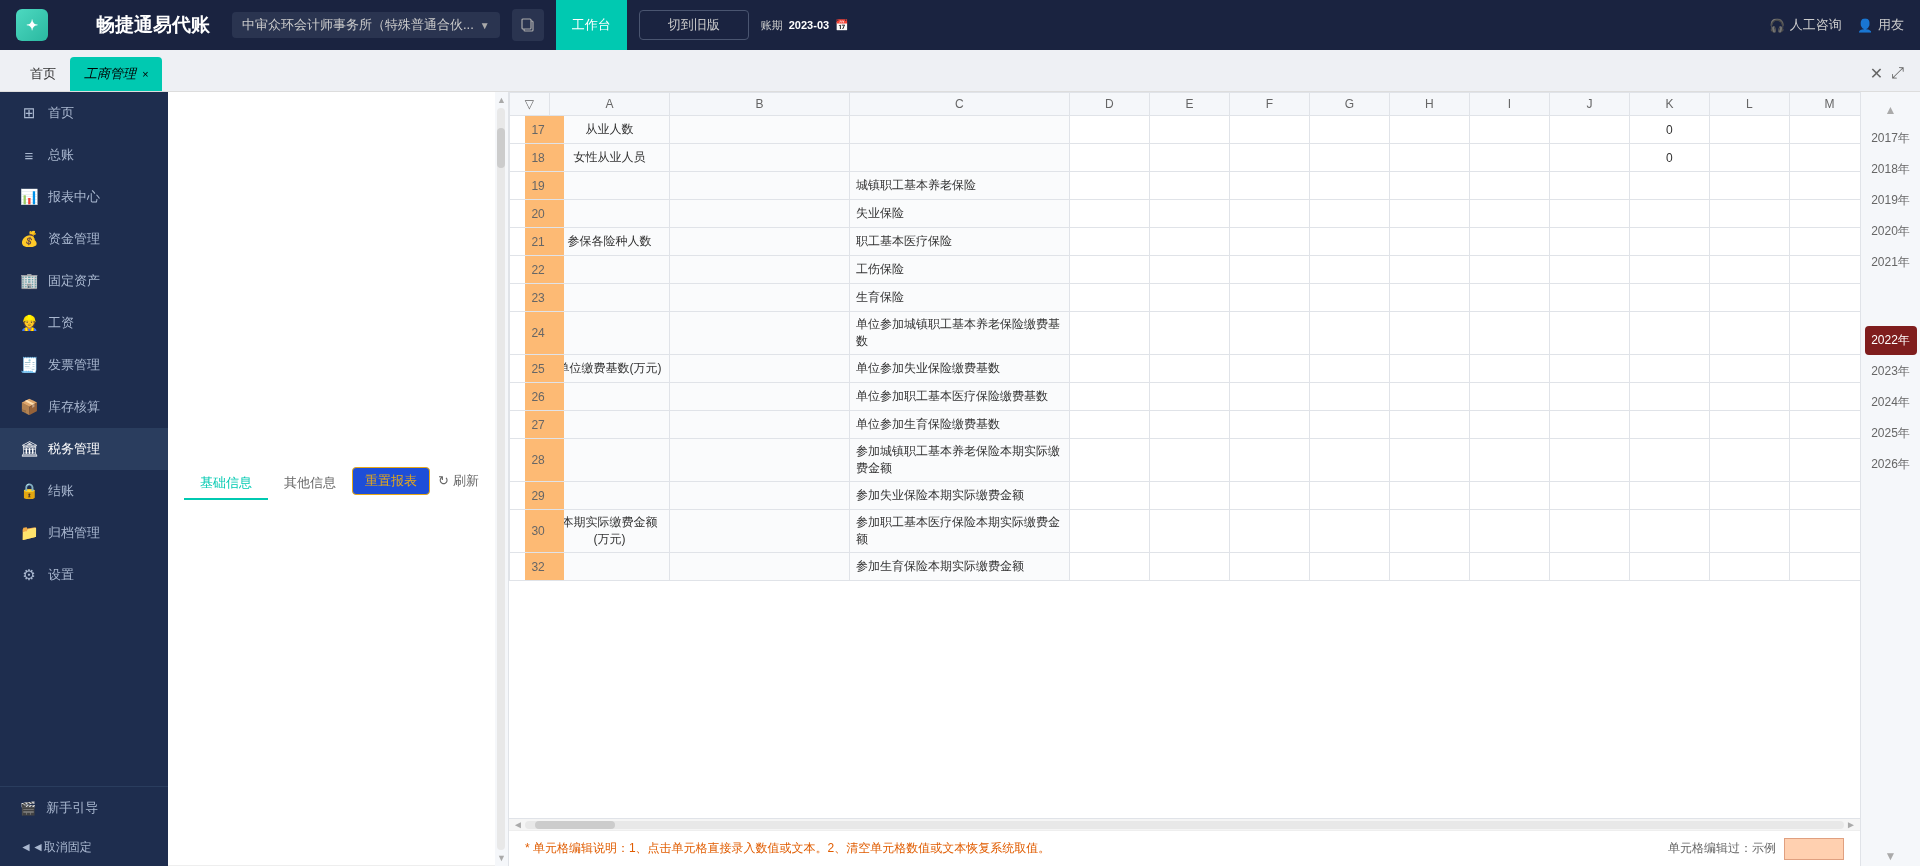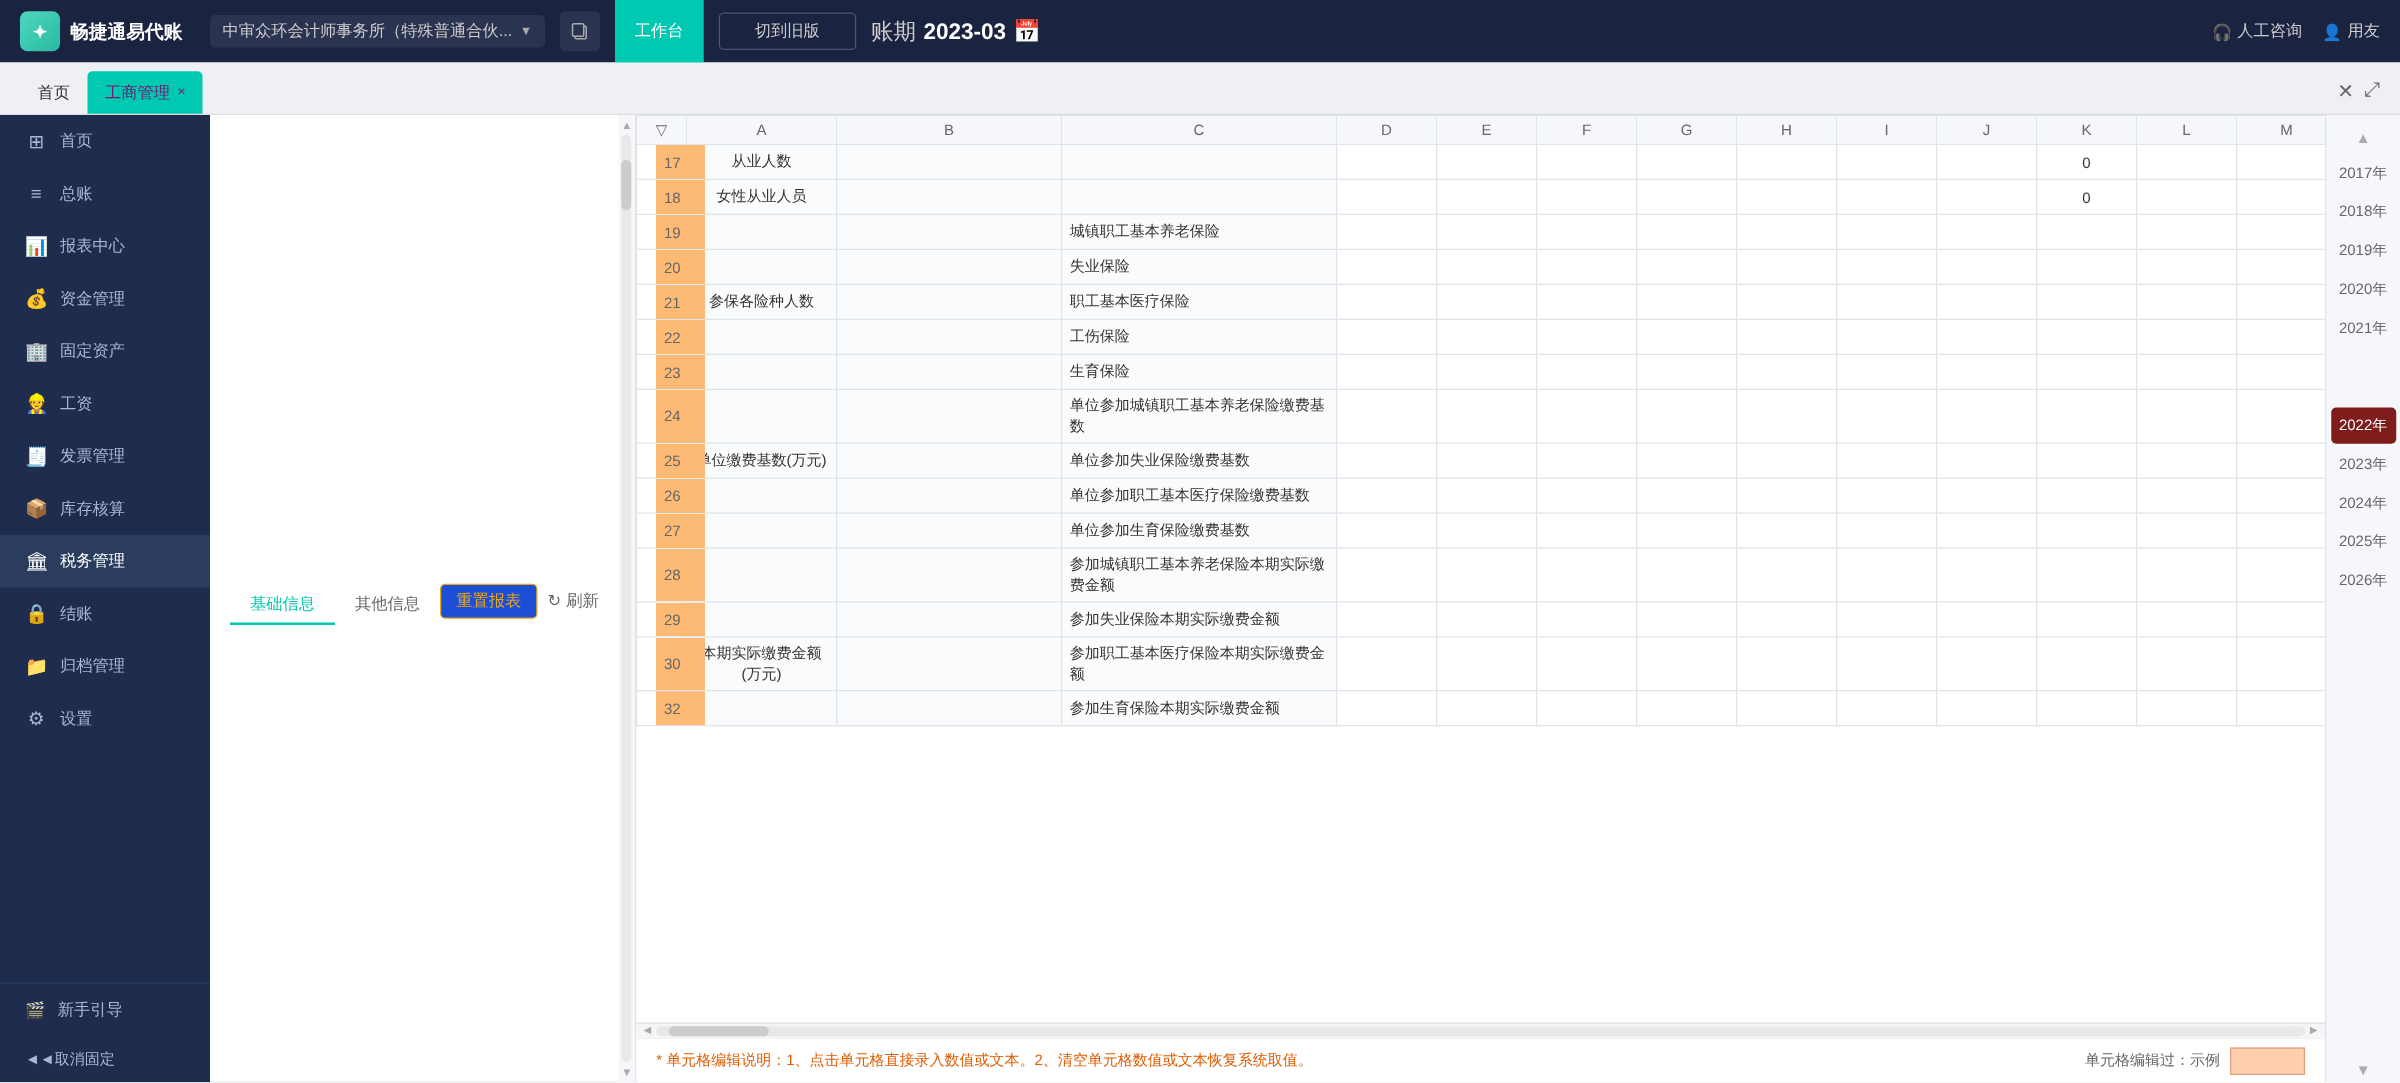--- a/index.html
+++ b/index.html
@@ -21,41 +21,41 @@
       gap: 8px;
       margin-right: 10px;
     }
     .logo-icon {
       width: 32px; height: 32px;
       background: linear-gradient(135deg, #4dd9c0, #2ab8a0);
       border-radius: 6px;
       display: flex; align-items: center; justify-content: center;
       color: white; font-size: 14px; font-weight: bold;
     }
-    .logo-text { color: white; font-size: 15px; font-weight: bold; }
+    .logo-text { color: white; font-size: 19px; font-weight: bold; margin-left: 40px; }
     .company-selector {
       display: flex; align-items: center; gap: 6px;
       background: #2a3450; border-radius: 4px;
       padding: 4px 10px; cursor: pointer; color: #ccc; font-size: 13px;
     }
     .company-selector .arrow { color: #aaa; font-size: 10px; }
     .copy-btn {
       width: 32px; height: 32px; background: #2a3450; border-radius: 4px;
       display: flex; align-items: center; justify-content: center;
       cursor: pointer; color: #aaa;
     }
     .workbench-btn {
       background: #00c9b1; color: white; border: none; border-radius: 4px;
       padding: 23px 16px; font-size: 13px; cursor: pointer;
     }
     .switch-btn {
       background: transparent; color: #ccc; border: 1px solid #4a5570;
       border-radius: 4px; padding: 5px 28px; font-size: 13px; cursor: pointer;
     }
-    .period-area { display: flex; align-items: center; gap: 6px; color: #ccc; font-size: 18px; }
+    .period-area { display: flex; align-items: center; gap: 6px; color: #ccc; font-size: 11px; }
     .period-value { color: white; font-weight: bold; }
     .calendar-icon { color: #aaa; cursor: pointer; }
     .spacer { flex: 1; }
     .user-area { display: flex; align-items: center; gap: 16px; color: #ccc; font-size: 13px; }
     .user-area .icon-btn { cursor: pointer; display: flex; align-items: center; gap: 4px; }
 
     
     .tab-bar {
       height: 42px;
       background: #eef0f4;
@@ -68,21 +68,21 @@
     }
     .tab-item {
       height: 34px;
       padding: 0 14px;
       display: flex; align-items: center; gap: 6px;
       cursor: pointer; border-radius: 4px 4px 0 0;
       font-size: 13px; color: #666;
       background: transparent;
     }
     .tab-item.active {
-      background: #00c9b1; color: #701a75;
+      background: #00c9b1; color: #000000; font-style: italic;
     }
     .tab-item.home { color: #333; }
     .tab-close { font-size: 11px; cursor: pointer; }
     .tab-bar-actions {
       position: absolute; right: 16px; bottom: 8px;
       display: flex; gap: 8px;
     }
     .tab-bar-action { cursor: pointer; color: #666; font-size: 16px; }
 
     

